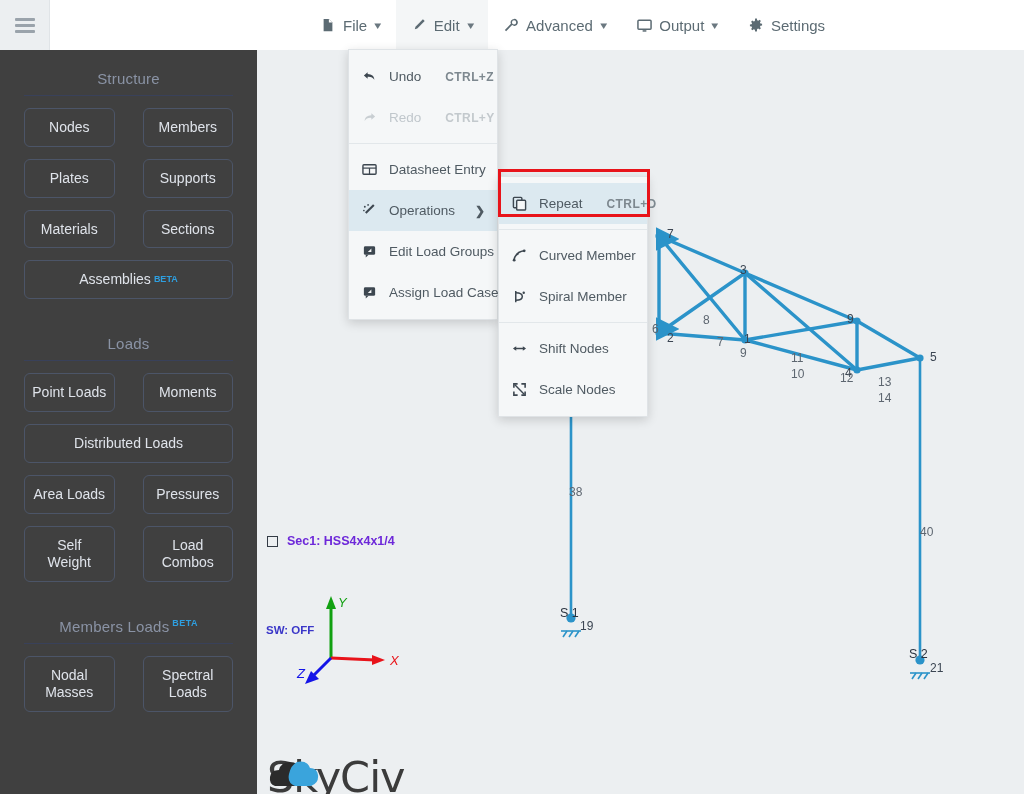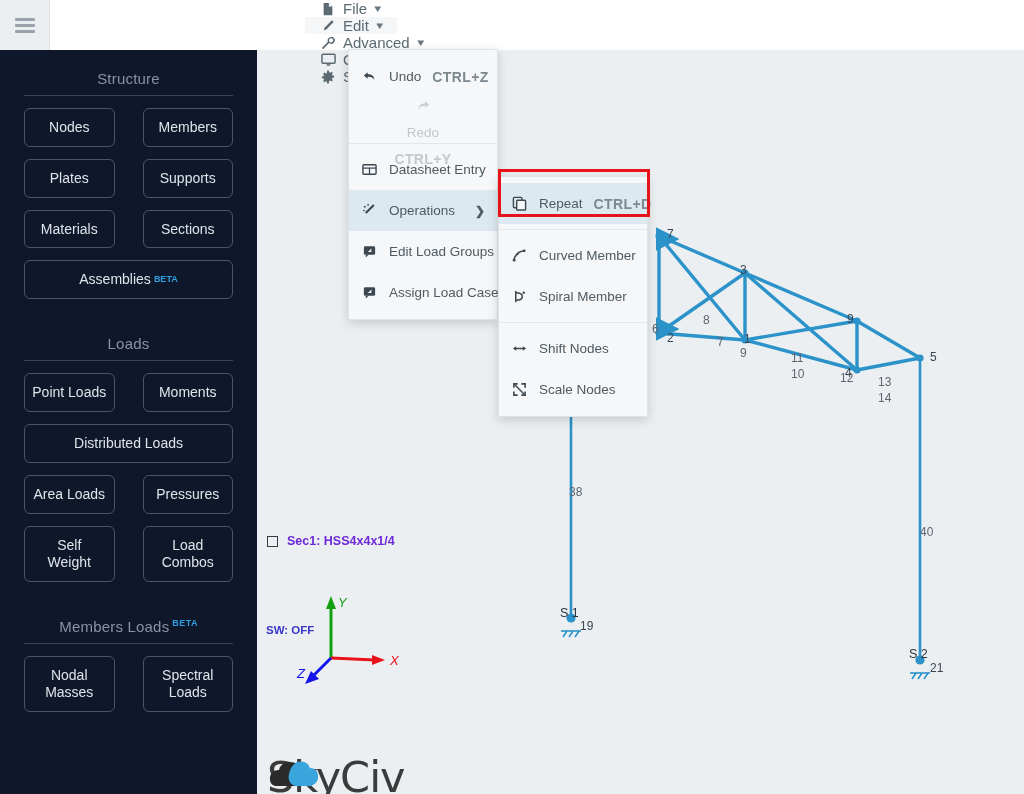--- a/index.html
+++ b/index.html
@@ -20,38 +20,38 @@
   }
   .hamburger-pane {
     width: 50px; height: 50px; background: #eceff1;
     display: flex; align-items: center; justify-content: center;
     border-right: 1px solid #e0e4e7;
     cursor: pointer;
   }
   .hamburger { width: 20px; display: flex; flex-direction: column; gap: 3px; }
   .hamburger span { display: block; height: 3px; background: #9aa3ab; border-radius: 1px; }
 
-  .menu-strip { display: flex; align-items: flex-start; margin-left: 255px; flex-direction: column; }
+  .menu-strip { display: flex; align-items: center; margin-left: 255px; }
   .menu-top {
     display: flex; align-items: center; gap: 7px;
     padding: 0 15px; height: 50px;
     color: #5c6b73; font-size: 15px;
     cursor: pointer; white-space: nowrap;
   }
   .menu-top.active { background: #f4f6f7; }
   .menu-top .caret {
     font-size: 11px; color: #6b7880; margin-left: 1px; transform: scaleX(1.25);
   }
   .mi-ico { display: inline-flex; align-items: center; justify-content: center; width: 16px; height: 16px; color:#5c6b73;}
   .mi-ico svg { display:block; }
 
   
   .sidebar {
     position: absolute; top: 50px; left: 0; width: 257px; height: 744px;
-    background: #0f172a;
+    background: #404040;
     padding: 14px 24px 0 24px;
     z-index: 10;
     overflow: hidden;
   }
   .sec-title {
     text-align: center; color: #8a93a5; font-size: 15px;
     padding: 6px 0 8px 0; letter-spacing: .2px;
   }
   .sec-title .beta {
     color: #2e9fe0; font-size: 9px; font-weight: bold; vertical-align: super;
@@ -119,31 +119,31 @@
   #ops-menu  { left: 498px; top: 176px; width: 150px; }
 
   .dd-item {
     display: flex; align-items: center;
     height: 41px; padding: 0 12px;
     font-size: 13.5px; color: #4f5a62;
     cursor: pointer; gap: 11px;
     white-space: nowrap;
   }
   .dd-item.hl { background: #dce9f0; }
-  .dd-item.disabled { color: #c0c7cc; cursor: default; flex-direction: column; }
+  .dd-item.disabled { color: #c0c7cc; cursor: default; }
   .dd-item .dd-ico {
     width: 17px; height: 17px; flex: 0 0 17px;
     display: inline-flex; align-items: center; justify-content: center;
     color: #3d4750;
   }
   .dd-item.disabled .dd-ico { color: #c8ced2; }
   .dd-item .dd-label { flex: 1 1 auto; }
   .dd-item .dd-key {
-    font-size: 14px; color: #7d888f; font-weight: bold;
-    letter-spacing: .4px; margin-left: 0;
+    font-size: 12px; color: #7d888f; font-weight: bold;
+    letter-spacing: .4px; margin-left: 13px;
   }
   .dd-item.disabled .dd-key { color: #c3c9cd; }
   .dd-item .dd-arrow { font-size: 12px; color: #4f5a62; font-weight: bold; margin-left: 6px; }
   .dd-sep { height: 1px; background: #e2e7ea; margin: 5px 0; }
 
   .hl-box {
     position: absolute; left: 498px; top: 169px;
     width: 152px; height: 48px;
     border: 3px solid #e8131a; z-index: 70; pointer-events: none;
   }

